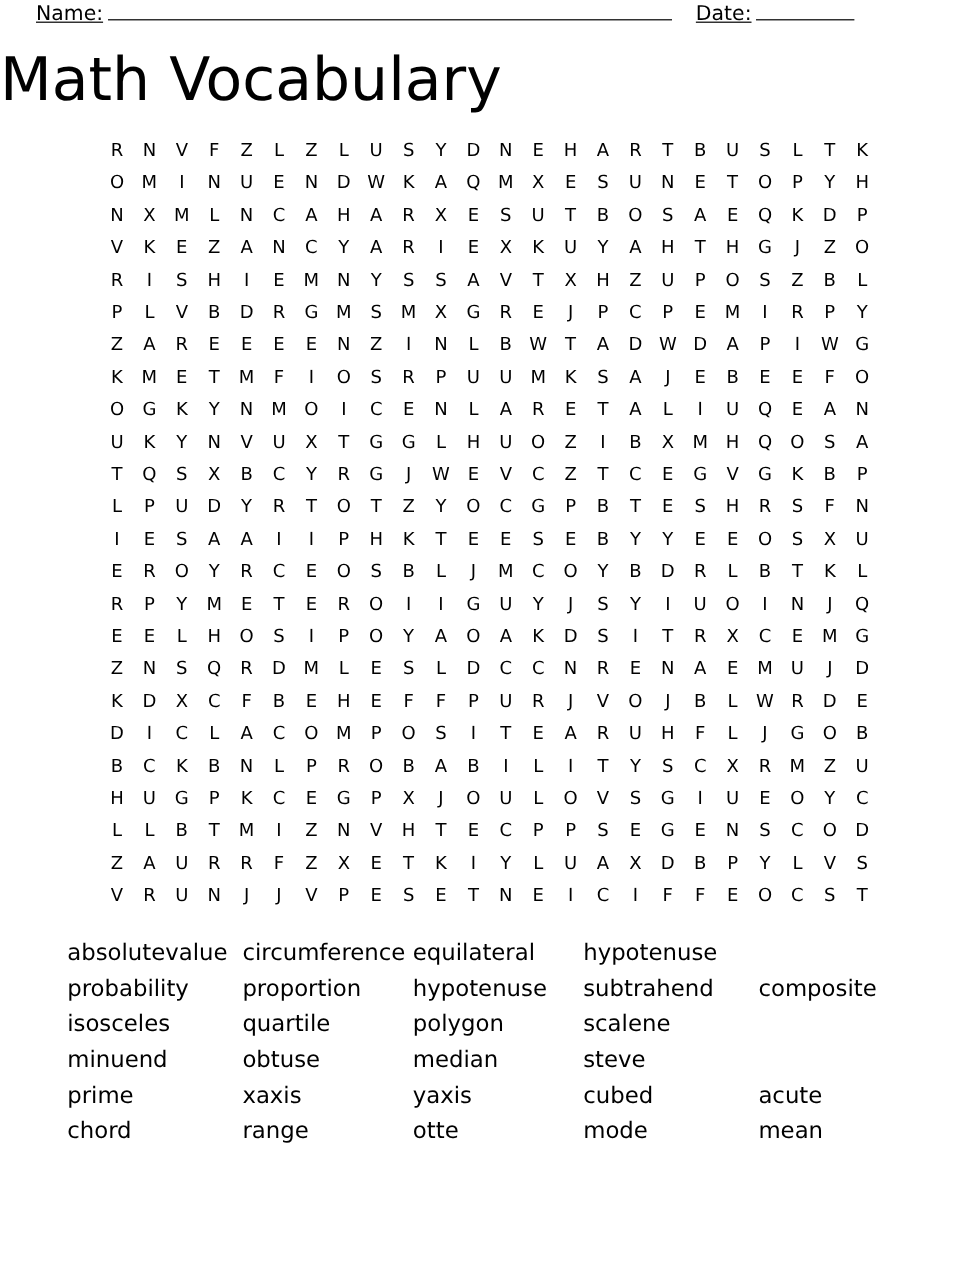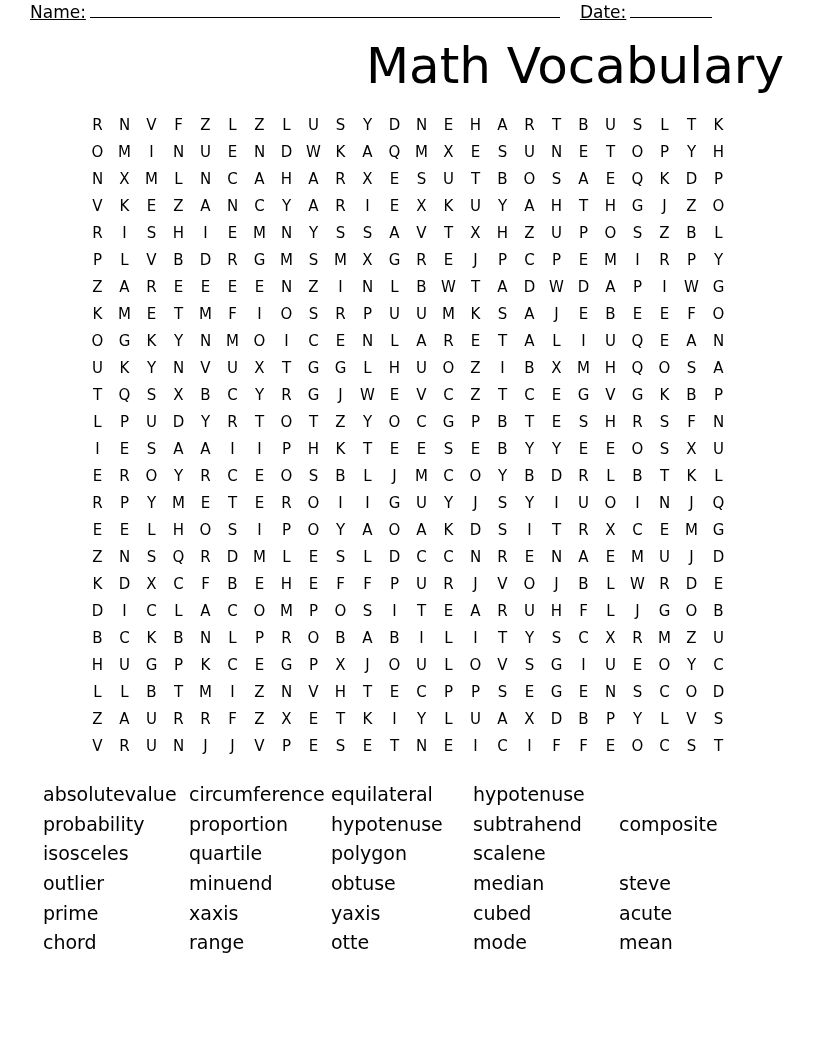--- a/index.html
+++ b/index.html
@@ -40,21 +40,21 @@
   .name-rule { width: 470px; }
   .date-rule { width: 82px; }
   .hdr-spacer { width: 18px; }
 
   
   .title {
     position: absolute;
     top: 36px;
     left: 0;
     width: 784px;
-    text-align: right;
+    text-align: left;
     font-size: 50px;
     font-weight: 400;
     letter-spacing: 0px;
     line-height: 60px;
     font-family: "DejaVu Sans", sans-serif;
   }
 
   
   .grid {
     position: absolute;
@@ -74,21 +74,21 @@
     font-size: 15px;
     text-align: center;
     line-height: 27px;
     font-family: "DejaVu Sans", sans-serif;
   }
 
   
   .wordlist {
     position: absolute;
     top: 780px;
-    left: 43px;
+    left: 56px;
     width: 740px;
     display: flex;
     flex-direction: column;
   }
   .word-row {
     display: grid;
     grid-template-columns: 146px 142px 142px 146px 160px;
     height: 29.7px;
     align-items: baseline;
   }
@@ -753,21 +753,20 @@
       <span class="word">subtrahend</span>
       <span class="word">composite</span>
     </div>
     <div class="word-row">
       <span class="word">isosceles</span>
       <span class="word">quartile</span>
       <span class="word">polygon</span>
       <span class="word">scalene</span>
     </div>
     <div class="word-row">
-      <span class="word">outlier</span>
       <span class="word">minuend</span>
       <span class="word">obtuse</span>
       <span class="word">median</span>
       <span class="word">steve</span>
     </div>
     <div class="word-row">
       <span class="word">prime</span>
       <span class="word">xaxis</span>
       <span class="word">yaxis</span>
       <span class="word">cubed</span>

